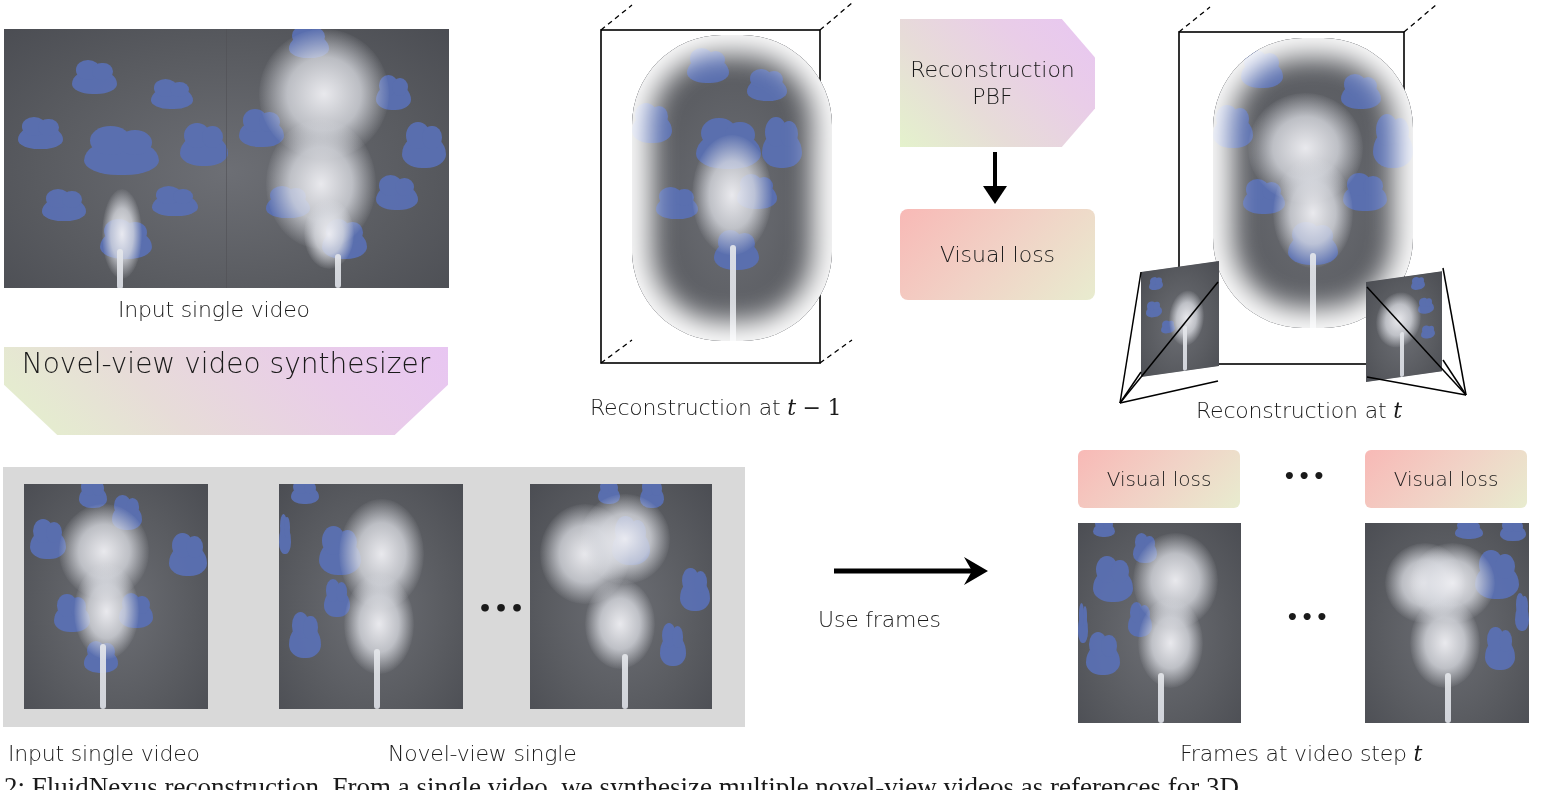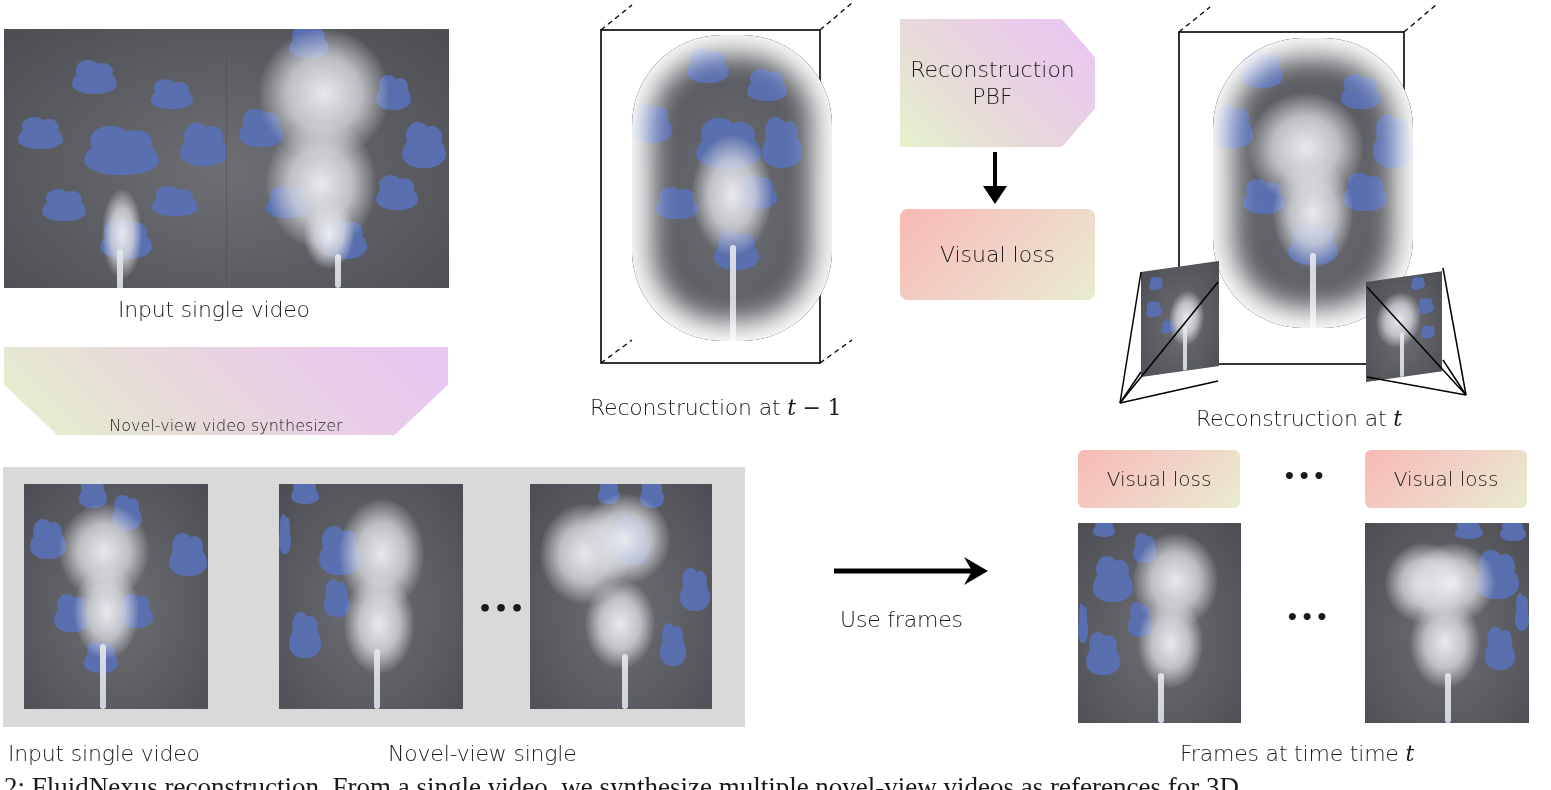--- a/index.html
+++ b/index.html
@@ -26,21 +26,21 @@
      box-shadow: inset 0 0 30px 18px rgba(255,255,255,0.95); }
   .vignette-overlay { position: absolute; inset: 0; border-radius: 90px;
      box-shadow: inset 0 0 28px 16px #ffffff; pointer-events: none; }
 
   
   .grad-purple { background: linear-gradient(45deg, #e4f2cc 0%, #e7dcd8 35%, #e9cde8 70%, #e8c6f2 100%); }
   .grad-red { background: linear-gradient(135deg, #f8b9b6 0%, #f1d2c6 50%, #e8eccf 100%); }
 
   .synth-box { position: absolute; left: 4px; top: 347px; width: 444px; height: 88px;
      clip-path: polygon(0 0, 100% 0, 100% 43%, 88% 100%, 12% 100%, 0 43%);
-     display: flex; align-items: flex-end; justify-content: center; font-size: 16px; font-weight: 300; }
+     display: flex; align-items: flex-start; justify-content: center; font-size: 28px; font-weight: 300; }
   .pbf-box { position: absolute; left: 900px; top: 19px; width: 195px; height: 128px;
      clip-path: polygon(0 0, 83% 0, 100% 30%, 100% 70%, 83% 100%, 0 100%);
      display: flex; align-items: center; justify-content: center; text-align: center;
      font-size: 22px; font-weight: 300; line-height: 1.25; padding-right: 10px; box-sizing: border-box; }
   .phys-box { position: absolute; left: 900px; top: 209px; width: 195px; height: 91px; border-radius: 8px;
      display: flex; align-items: center; justify-content: center; font-size: 22px; font-weight: 300; }
   .vl-box { position: absolute; width: 162px; height: 58px; border-radius: 6px;
      display: flex; align-items: center; justify-content: center; font-size: 20px; font-weight: 300; }
 
   .dots { position: absolute; font-size: 30px; font-weight: bold; letter-spacing: 2px; line-height: 1; }
@@ -168,21 +168,21 @@
   <line x1="10" y1="143" x2="31" y2="12" stroke="#000" stroke-width="1.5"></line>
   <line x1="10" y1="143" x2="108" y2="22" stroke="#000" stroke-width="1.5"></line>
   <line x1="10" y1="143" x2="108" y2="121" stroke="#000" stroke-width="1.5"></line>
   <line x1="10" y1="143" x2="31" y2="112" stroke="#000" stroke-width="1.5"></line>
 
   <line x1="356" y1="135" x2="333" y2="8" stroke="#000" stroke-width="1.5"></line>
   <line x1="356" y1="135" x2="257" y2="27" stroke="#000" stroke-width="1.5"></line>
   <line x1="356" y1="135" x2="257" y2="117" stroke="#000" stroke-width="1.5"></line>
   <line x1="356" y1="135" x2="333" y2="100" stroke="#000" stroke-width="1.5"></line>
 </svg>
-<div class="label" style="left:1196px; top:398px;margin-top:8px;">
+<div class="label" style="left:1196px; top:398px;">
   <span>Reconstruction at </span><span class="math">t</span>
 </div>
 
 <div class="panel-gray"></div>
 <div class="photo" style="left:24px; top:484px; width:184px; height:225px;">
   <div class="bgshade"></div>
   <div class="cloud" style="left:55px; top:2px; width:28px; height:22px;"></div>
   <div class="cloud" style="left:88px; top:20px; width:30px; height:26px;"></div>
   <div class="cloud" style="left:6px; top:45px; width:36px; height:30px;"></div>
   <div class="cloud" style="left:145px; top:60px; width:38px; height:32px;"></div>
@@ -217,21 +217,21 @@
   <div class="smoke" style="left:55px; top:95px; width:70px; height:90px;"></div>
   <div class="stem" style="left:92px; top:170px; height:55px;"></div>
 </div>
 <div class="label" style="left:8px; top:741px;">Input single video</div>
 <div class="label" style="left:388px; top:741px;">Novel-view single</div>
 
 <svg class="abs" style="left:832px; top:553px;" width="160" height="36" viewBox="0 0 160 36">
   <line x1="2" y1="18" x2="140" y2="18" stroke="#000" stroke-width="5"></line>
   <polygon points="132,4 156,18 132,32 140,18" fill="#000"></polygon>
 </svg>
-<div class="label" style="left:840px; top:607px;">Use frames</div>
+<div class="label" style="left:818px; top:607px;">Use frames</div>
 
 <div class="vl-box grad-red" style="left:1078px; top:450px;">
   <span>Visual loss</span>
 </div>
 <div class="dots" style="left:1283px; top:466px; font-size:20px;">•••</div>
 <div class="vl-box grad-red" style="left:1365px; top:450px;">
   <span>Visual loss</span>
 </div>
 
 <div class="photo" style="left:1078px; top:523px; width:163px; height:200px;">
@@ -253,18 +253,18 @@
   <div class="cloud" style="left:135px; top:2px; width:26px; height:16px;"></div>
   <div class="cloud" style="left:110px; top:40px; width:44px; height:36px;"></div>
   <div class="cloud" style="left:150px; top:80px; width:14px; height:28px;"></div>
   <div class="cloud" style="left:120px; top:115px; width:30px; height:32px;"></div>
   <div class="smoke" style="left:20px; top:20px; width:80px; height:80px;"></div>
   <div class="smoke" style="left:45px; top:20px; width:85px; height:80px;"></div>
   <div class="smoke" style="left:45px; top:75px; width:70px; height:90px;"></div>
   <div class="stem" style="left:80px; top:150px; height:50px;"></div>
 </div>
 <div class="label" style="left:1180px; top:741px;">
-  <span>Frames at time time </span><span class="math">t</span>
+  <span>Frames at video step </span><span class="math">t</span>
 </div>
 
 <div class="caption-clip">
   <span>2:  FluidNexus reconstruction.  From a single video, we synthesize multiple novel-view videos as references for 3D</span>
 </div>
 
 </body></html>

